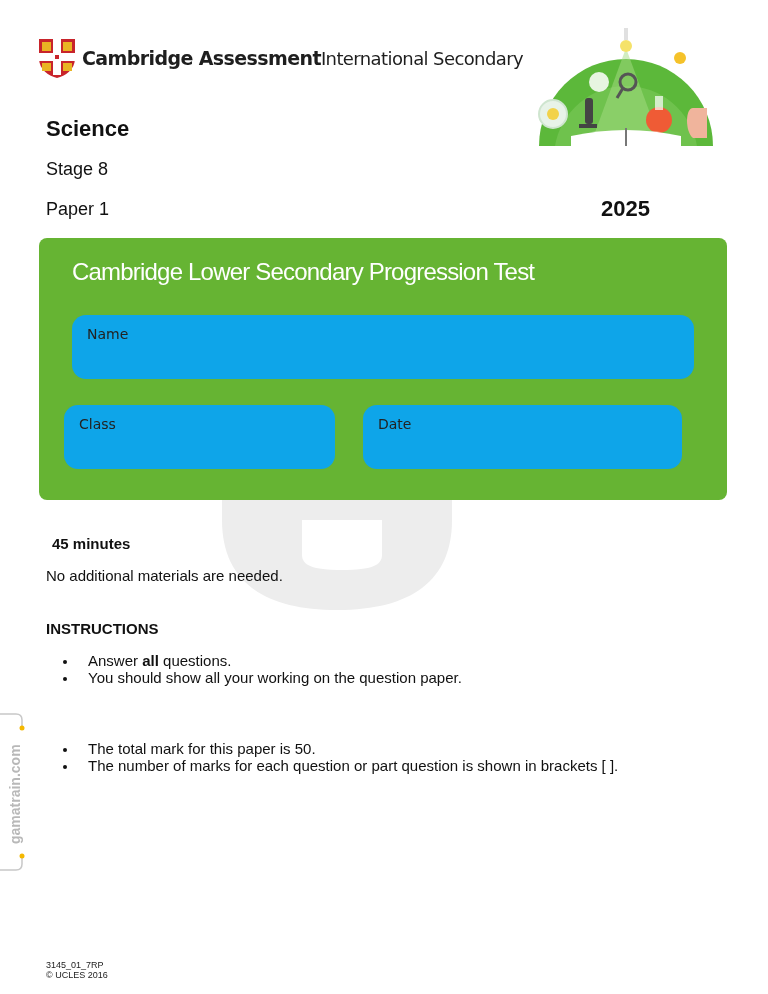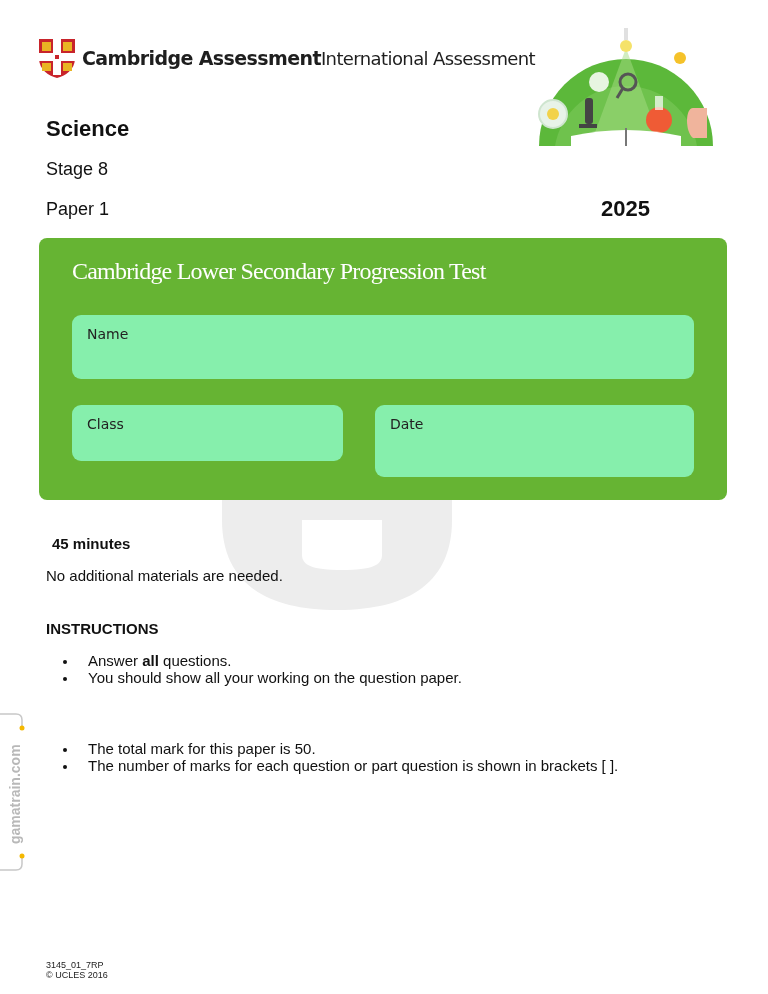--- a/index.html
+++ b/index.html
@@ -27,33 +27,33 @@
     
     .watermark { left: 222px; top: 480px; width: 230px; height: 130px; }
 
     
     .green-box {
       left: 39px; top: 238px; width: 688px; height: 262px;
       background: #66b433; border-radius: 8px;
     }
     .green-title {
       position: absolute; left: 33px; top: 20px;
-      font-family: Liberation Serif, serif; font-size: 24px; color: #fff;
+      font-family: Liberation Sans, sans-serif; font-size: 24px; color: #fff;
       letter-spacing: -0.8px; white-space: nowrap;
     }
     .field {
-      position: absolute; background: #86efac; border-radius: 9px;
+      position: absolute; background: #0ea5e9; border-radius: 14px;
     }
     .field-label {
       position: absolute; left: 15px; top: 11px;
       font-family: "DejaVu Sans", sans-serif; font-size: 14px; color: #222;
     }
     .field-name { left: 33px; top: 77px; width: 622px; height: 64px; }
-    .field-class { left: 33px; top: 167px; width: 271px; height: 56px; }
-    .field-date { left: 336px; top: 167px; width: 319px; height: 72px; }
+    .field-class { left: 25px; top: 167px; width: 271px; height: 64px; }
+    .field-date { left: 324px; top: 167px; width: 319px; height: 64px; }
 
     .duration { left: 52px; top: 535px; font-size: 15px; font-weight: bold; }
     .materials { left: 46px; top: 567px; font-size: 15px; }
 
     .section-heading { font-size: 15px; font-weight: bold; }
     .instructions { left: 46px; top: 620px; }
     .information { left: 46px; top: 725px; }
     ul.bullets { list-style: none; margin: 15px; padding: 0; }
     ul.bullets li { position: relative; padding-left: 27px; font-size: 15px; line-height: 17px; white-space: nowrap; }
     ul.bullets li::before {
@@ -80,21 +80,21 @@
     <rect x="15" y="1" width="8" height="36" fill="#ffffff"></rect>
     <rect x="1" y="15" width="36" height="8" fill="#ffffff"></rect>
     <rect x="4" y="4" width="9" height="9" fill="#e9b423"></rect>
     <rect x="25" y="4" width="9" height="9" fill="#e9b423"></rect>
     <rect x="4" y="25" width="9" height="8" fill="#e9b423"></rect>
     <rect x="25" y="25" width="9" height="8" fill="#e9b423"></rect>
     <rect x="17" y="17" width="4" height="4" fill="#c8242b"></rect>
   </svg>
   <div class="logo-text">
     <span class="logo-line1">Cambridge Assessment</span>
-    <span class="logo-line2">International Assessment</span>
+    <span class="logo-line2">International Secondary</span>
   </div>
 </div>
 
 <svg class="abs hero" viewBox="0 0 182 126">
   <path d="M4 126 A87 87 0 0 1 178 126 Z" fill="#5cb83a"></path>
   <path d="M20 126 A72 72 0 0 1 162 126 Z" fill="#7cc85a" opacity="0.6"></path>
   <polygon points="91,28 55,126 127,126" fill="#a6dc84" opacity="0.5"></polygon>
   <circle cx="91" cy="26" r="6" fill="#f5e26a"></circle>
   <rect x="89" y="8" width="4" height="12" fill="#e0e0e0"></rect>
   <ellipse cx="40" cy="34" rx="11" ry="6" fill="#ffffff"></ellipse>

